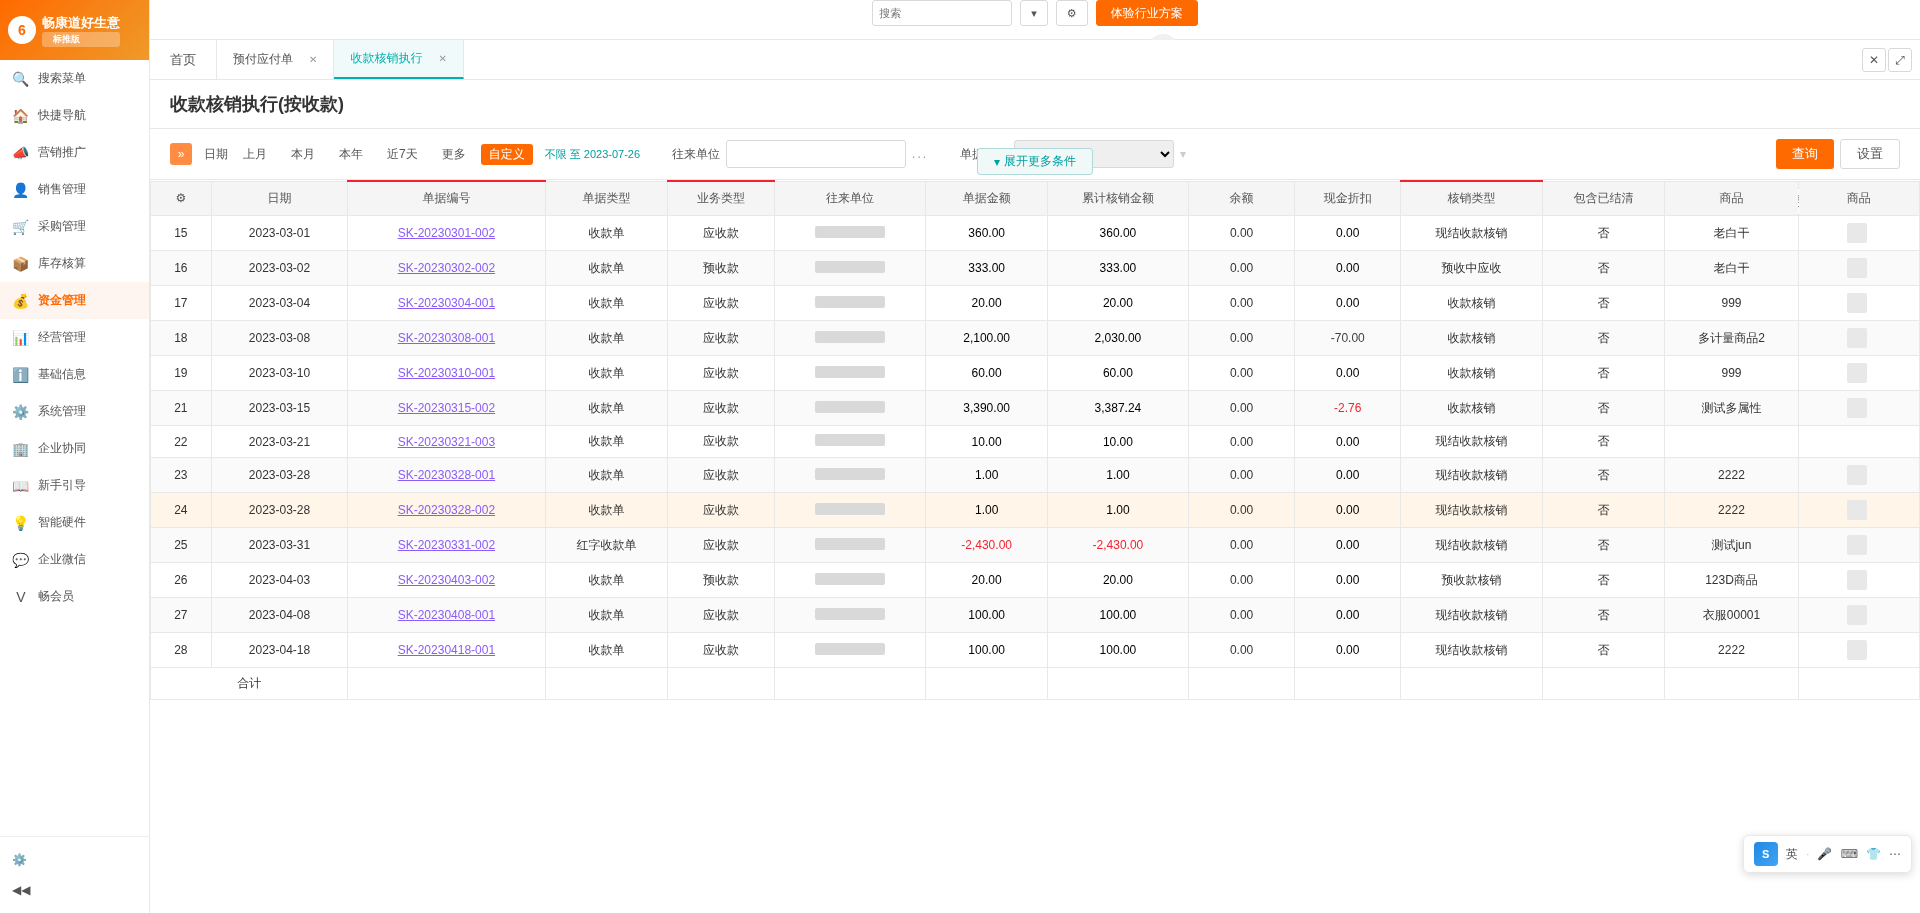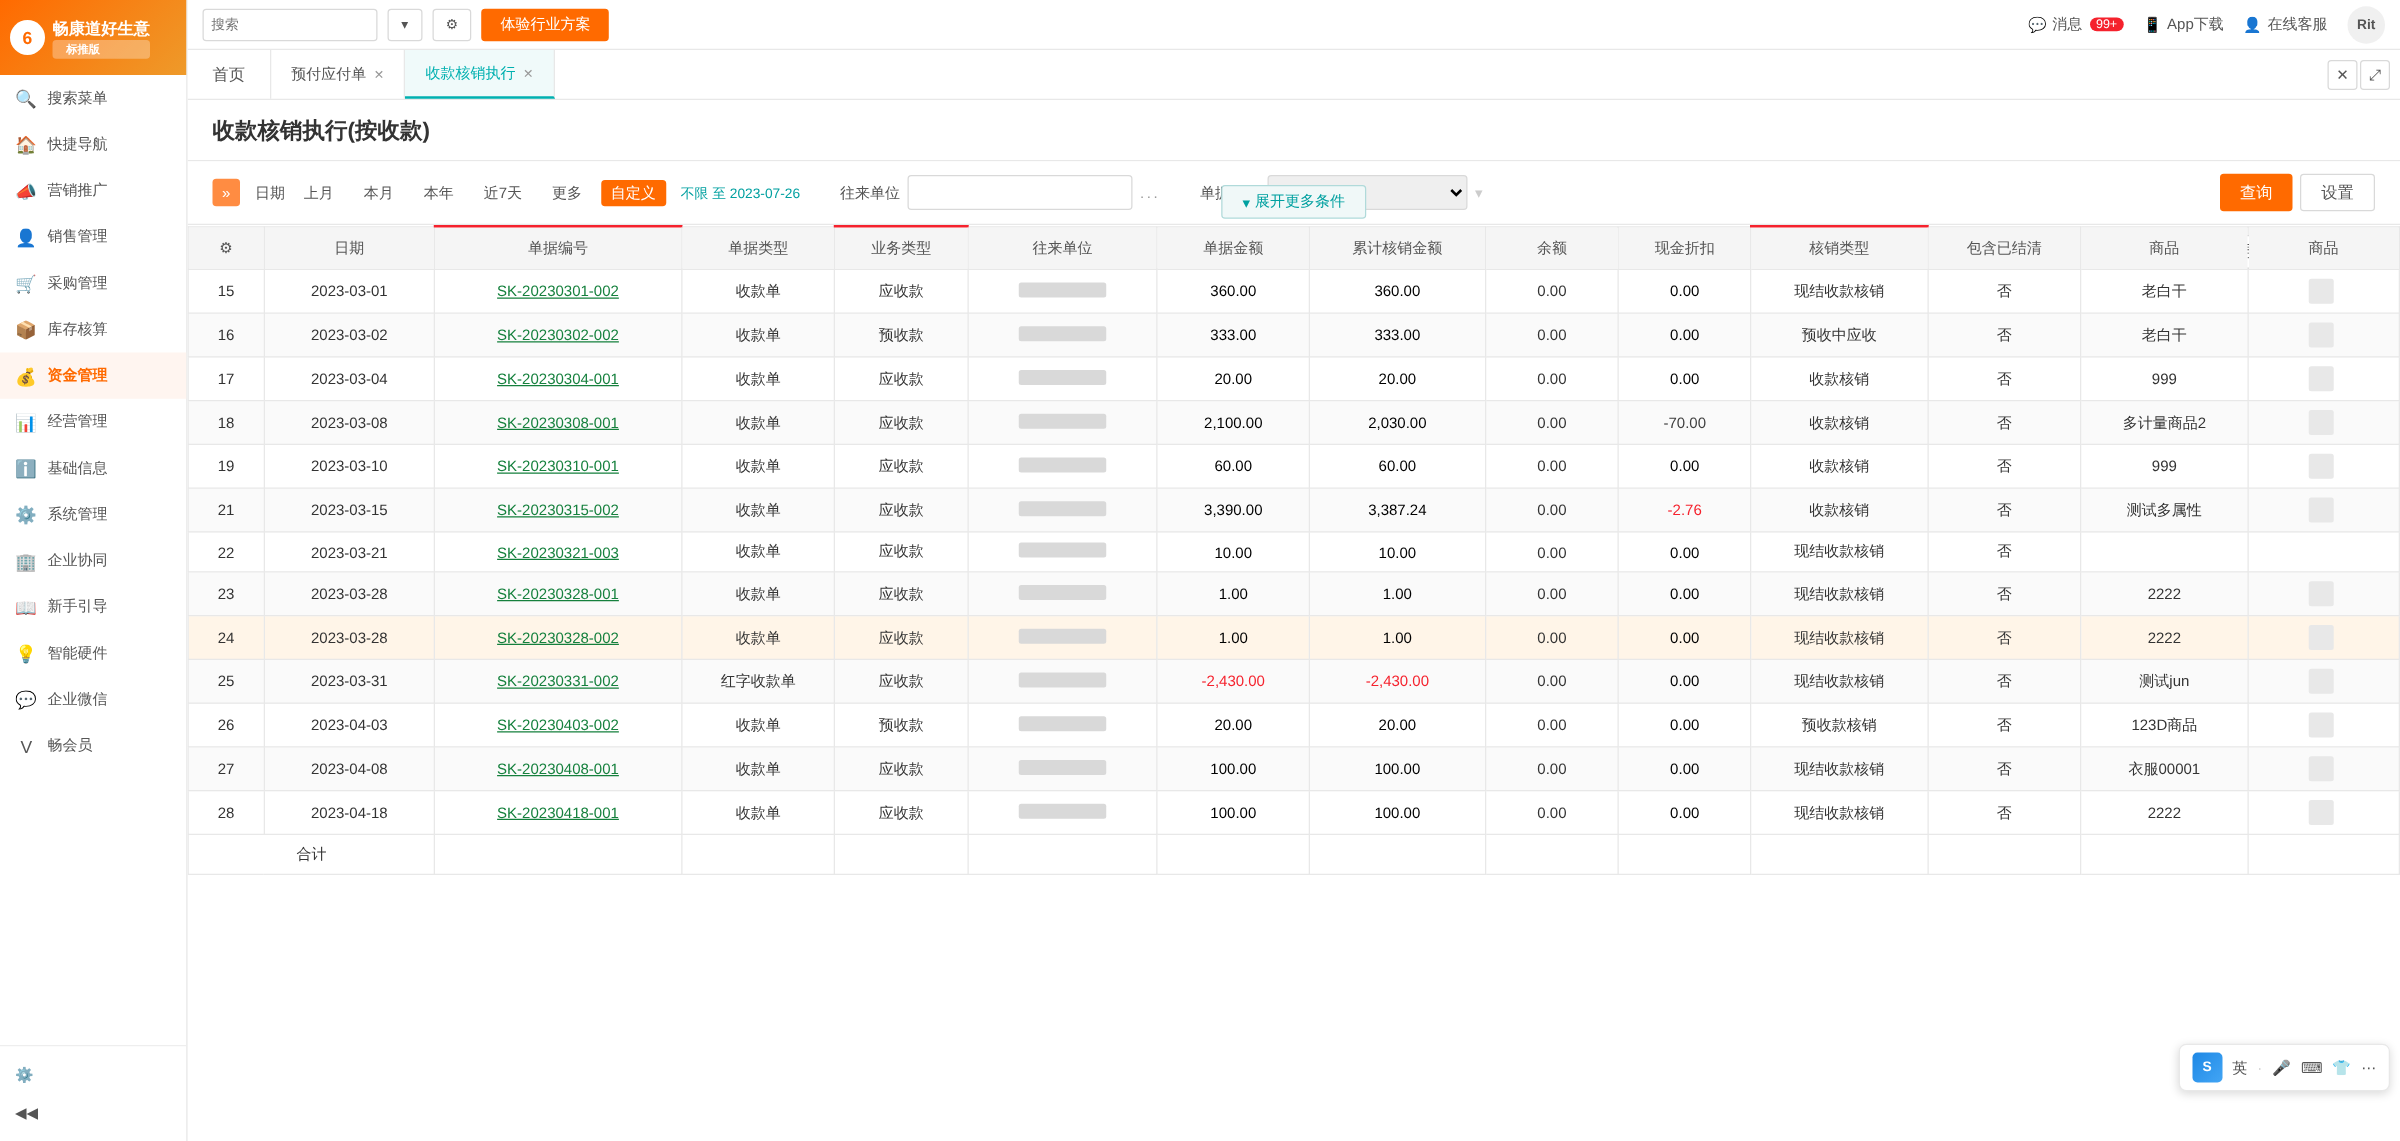--- a/index.html
+++ b/index.html
@@ -14,33 +14,33 @@
     .sidebar-item.active { background: #fff5f0; color: #ff6a00; font-weight: bold; }
     .sidebar-item-icon { font-size: 14px; width: 18px; text-align: center; }
     .sidebar-item-label { font-size: 12px; }
     .sidebar-bottom { margin-top: auto; border-top: 1px solid #eee; padding: 8px 0; }
     .sidebar-bottom-item { display: flex; align-items: center; gap: 8px; padding: 8px 12px; cursor: pointer; color: #555; }
 
     
     .main { flex: 1; display: flex; flex-direction: column; overflow: hidden; }
 
     
-    .topbar { height: 40px; background: #fff; border-bottom: 1px solid #e8e8e8; display: flex; align-items: center; padding: 0 12px; gap: 8px; }
+    .topbar { height: 40px; background: #fff; border-bottom: 1px solid #e8e8e8; display: flex; align-items: center; padding: 0 12px; gap: 8px; flex-direction: column; }
     .topbar-left { display: flex; align-items: center; gap: 8px; flex: 1; }
     .breadcrumb-input { width: 140px; height: 26px; border: 1px solid #d9d9d9; border-radius: 3px; padding: 0 6px; font-size: 11px; color: #666; }
     .topbar-btn { height: 26px; padding: 0 10px; border: 1px solid #d9d9d9; border-radius: 3px; background: #fff; cursor: pointer; font-size: 11px; color: #555; display: flex; align-items: center; gap: 4px; }
     .topbar-btn-orange { background: #ff6a00; color: #fff; border-color: #ff6a00; padding: 0 14px; font-size: 12px; }
     .topbar-right { display: flex; align-items: center; gap: 16px; color: #555; font-size: 12px; }
     .badge-red { background: #f5222d; color: #fff; border-radius: 10px; padding: 0 5px; font-size: 10px; margin-left: 2px; }
     .topbar-icon-btn { display: flex; align-items: center; gap: 4px; cursor: pointer; }
 
     
     .tabbar { height: 40px; background: #fff; border-bottom: 1px solid #e8e8e8; display: flex; align-items: center; padding: 0; }
     .tab-home { padding: 0 20px; height: 100%; display: flex; align-items: center; border-right: 1px solid #e8e8e8; color: #555; cursor: pointer; font-size: 13px; }
-    .tab { padding: 0 16px; height: 100%; display: flex; align-items: center; gap: 6px; border-right: 1px solid #e8e8e8; color: #555; cursor: pointer; font-size: 12px; justify-content: flex-end; }
+    .tab { padding: 0 16px; height: 100%; display: flex; align-items: center; gap: 16px; border-right: 1px solid #e8e8e8; color: #555; cursor: pointer; font-size: 12px; justify-content: flex-end; }
     .tab.active { background: #f0fafa; color: #00b0b0; border-bottom: 2px solid #00b0b0; }
     .tab-close { color: #999; font-size: 10px; cursor: pointer; }
     .tabbar-spacer { flex: 1; }
     .tabbar-actions { display: flex; align-items: center; gap: 2px; padding: 0 8px; }
     .tabbar-action-btn { width: 24px; height: 24px; display: flex; align-items: center; justify-content: center; border: 1px solid #d9d9d9; border-radius: 3px; cursor: pointer; color: #555; font-size: 12px; }
 
     
     .page-header { background: #fff; padding: 12px 20px 0; border-bottom: 1px solid #e8e8e8; }
     .page-title { font-size: 18px; font-weight: bold; color: #333; margin-bottom: 12px; }
     .page-actions { position: absolute; right: 20px; top: 108px; display: flex; gap: 8px; }
@@ -62,21 +62,21 @@
     .filter-more-btn { background: #f0f8f8; color: #00a0a0; border: 1px solid #b0dada; border-radius: 3px; padding: 4px 16px; font-size: 12px; cursor: pointer; display: flex; align-items: center; gap: 4px; margin: 6px auto 2px; }
 
     
     .table-container { flex: 1; overflow: auto; background: #fff; margin: 0; }
     table { width: 100%; border-collapse: collapse; font-size: 12px; }
     thead tr { background: #f5f5f5; }
     th { padding: 8px 10px; text-align: center; border: 1px solid #e8e8e8; color: #555; font-weight: 500; white-space: nowrap; position: sticky; top: 0; background: #f5f5f5; z-index: 1; }
     td { padding: 7px 10px; text-align: center; border: 1px solid #e8e8e8; color: #333; white-space: nowrap; }
     tr:nth-child(even) td { background: #fafafa; }
     tr.highlighted td { background: #fff5e8; }
-    .link-text { color: #15803d; cursor: pointer; text-decoration: underline; }
+    .link-text { color: #8b5cf6; cursor: pointer; text-decoration: underline; }
     .col-no { width: 40px; }
     .col-date { width: 90px; }
     .col-bill-no { width: 130px; margin-top: 44px; }
     .col-bill-type { width: 70px; }
     .col-biz-type { width: 70px; }
     .col-partner { width: 100px; }
     .col-amount { width: 80px; }
     .col-verify { width: 90px; }
     .col-balance { width: 70px; }
     .col-discount { width: 70px; }

